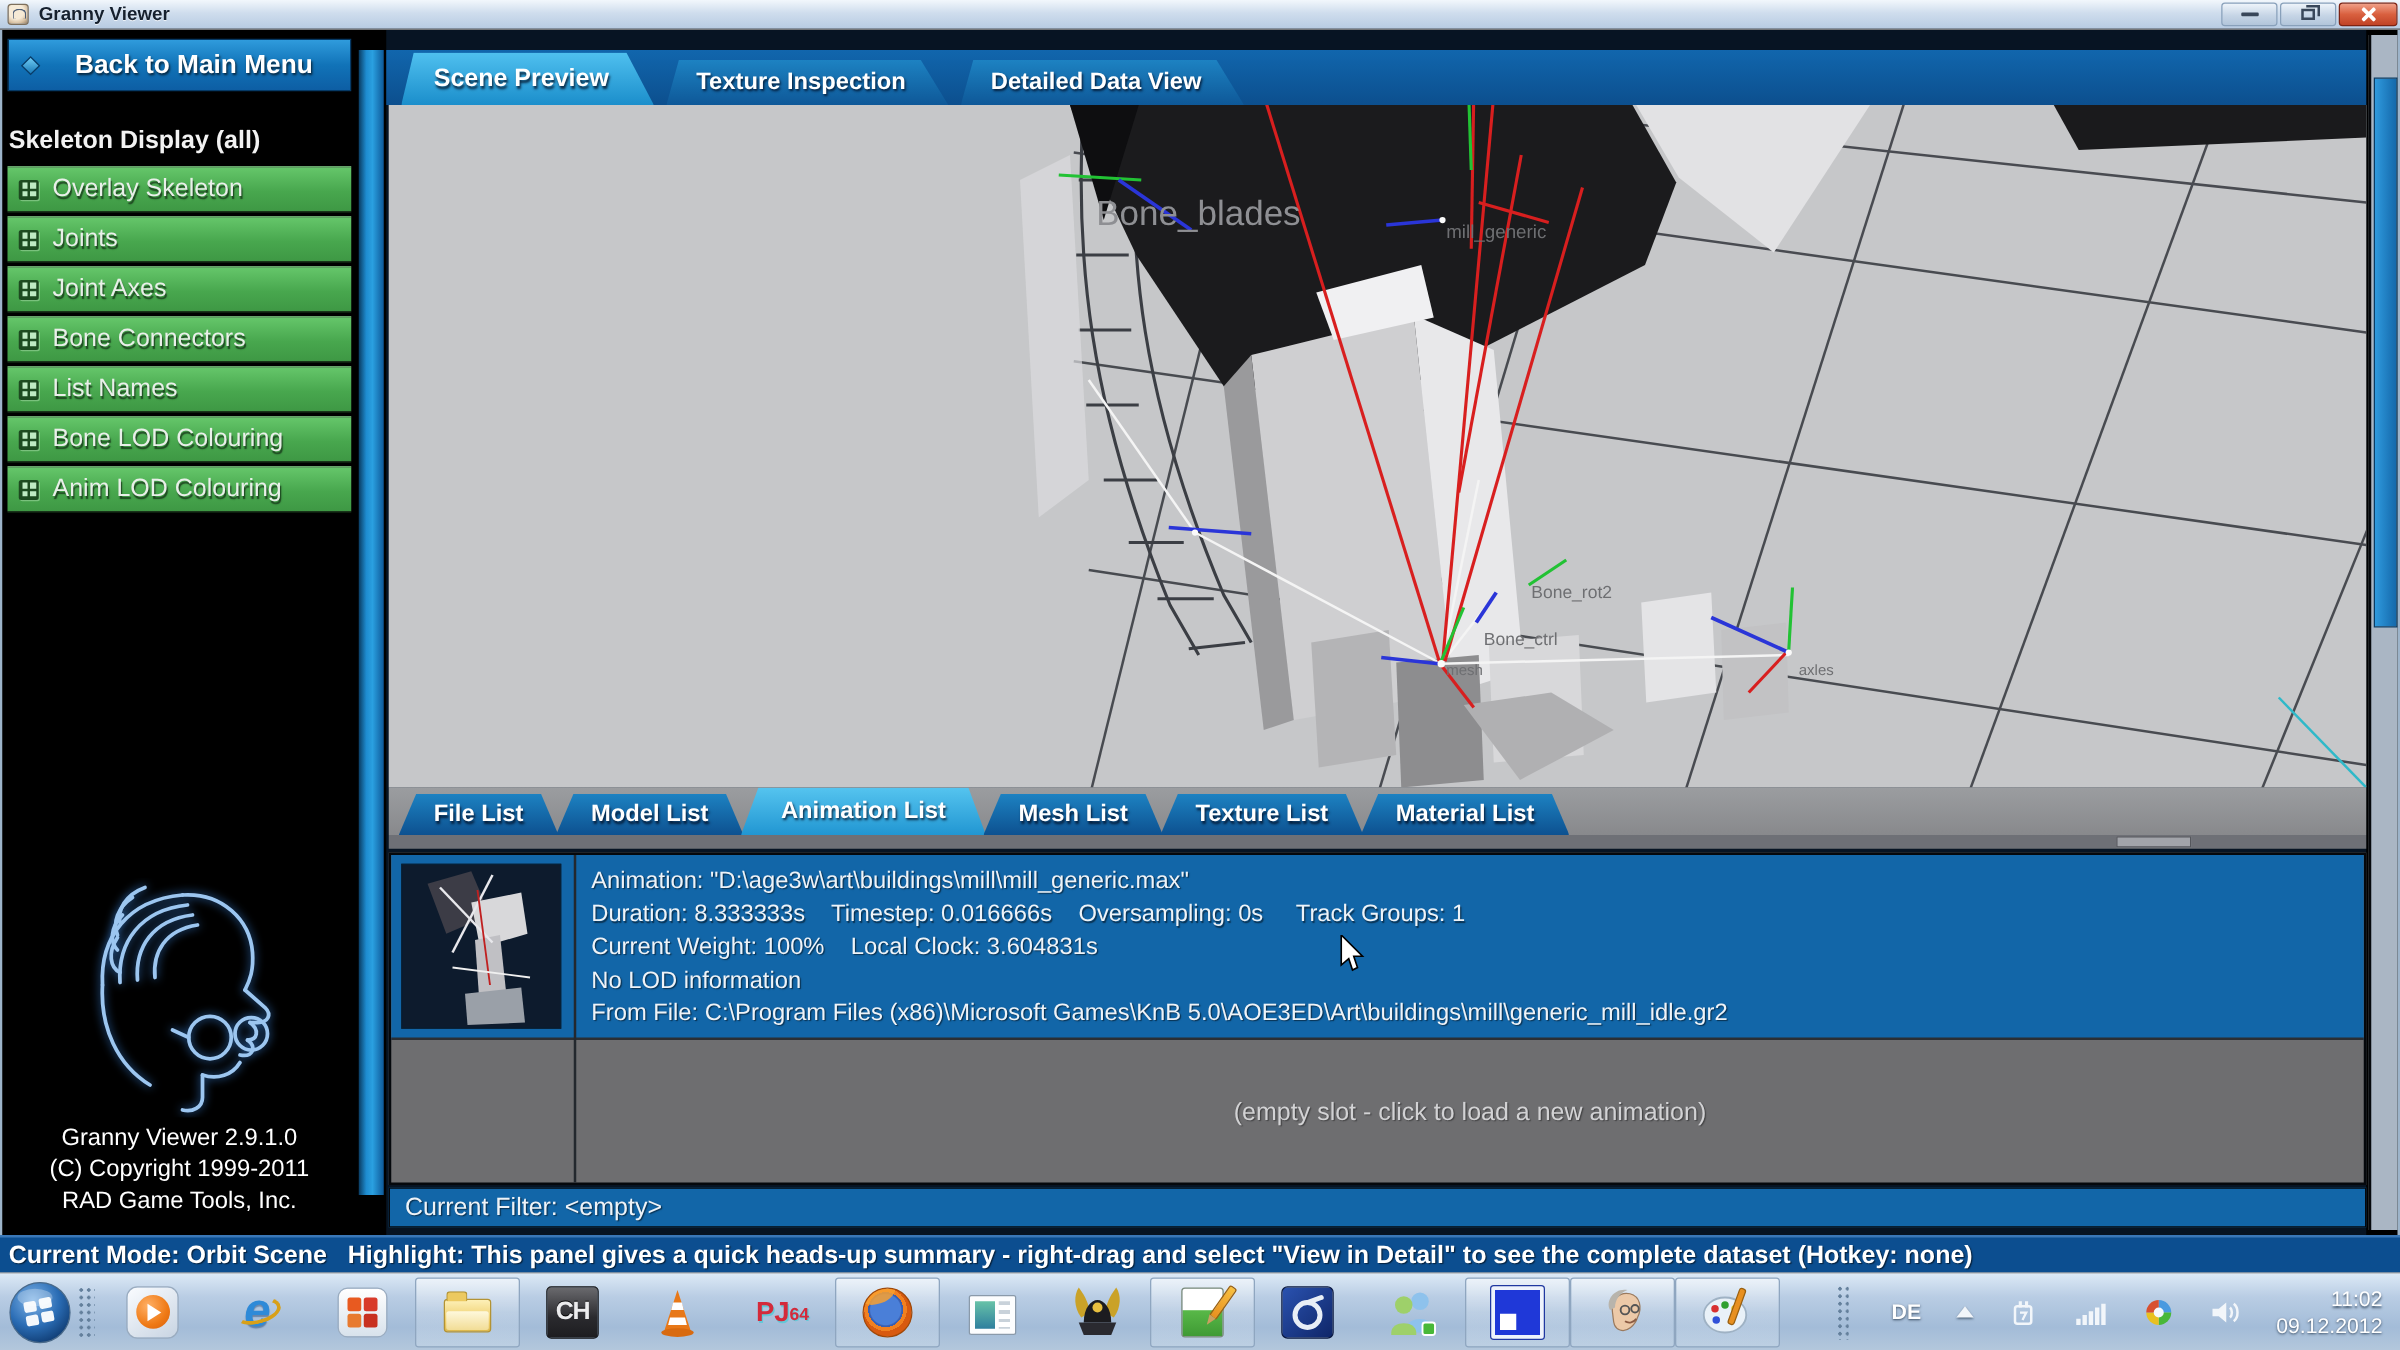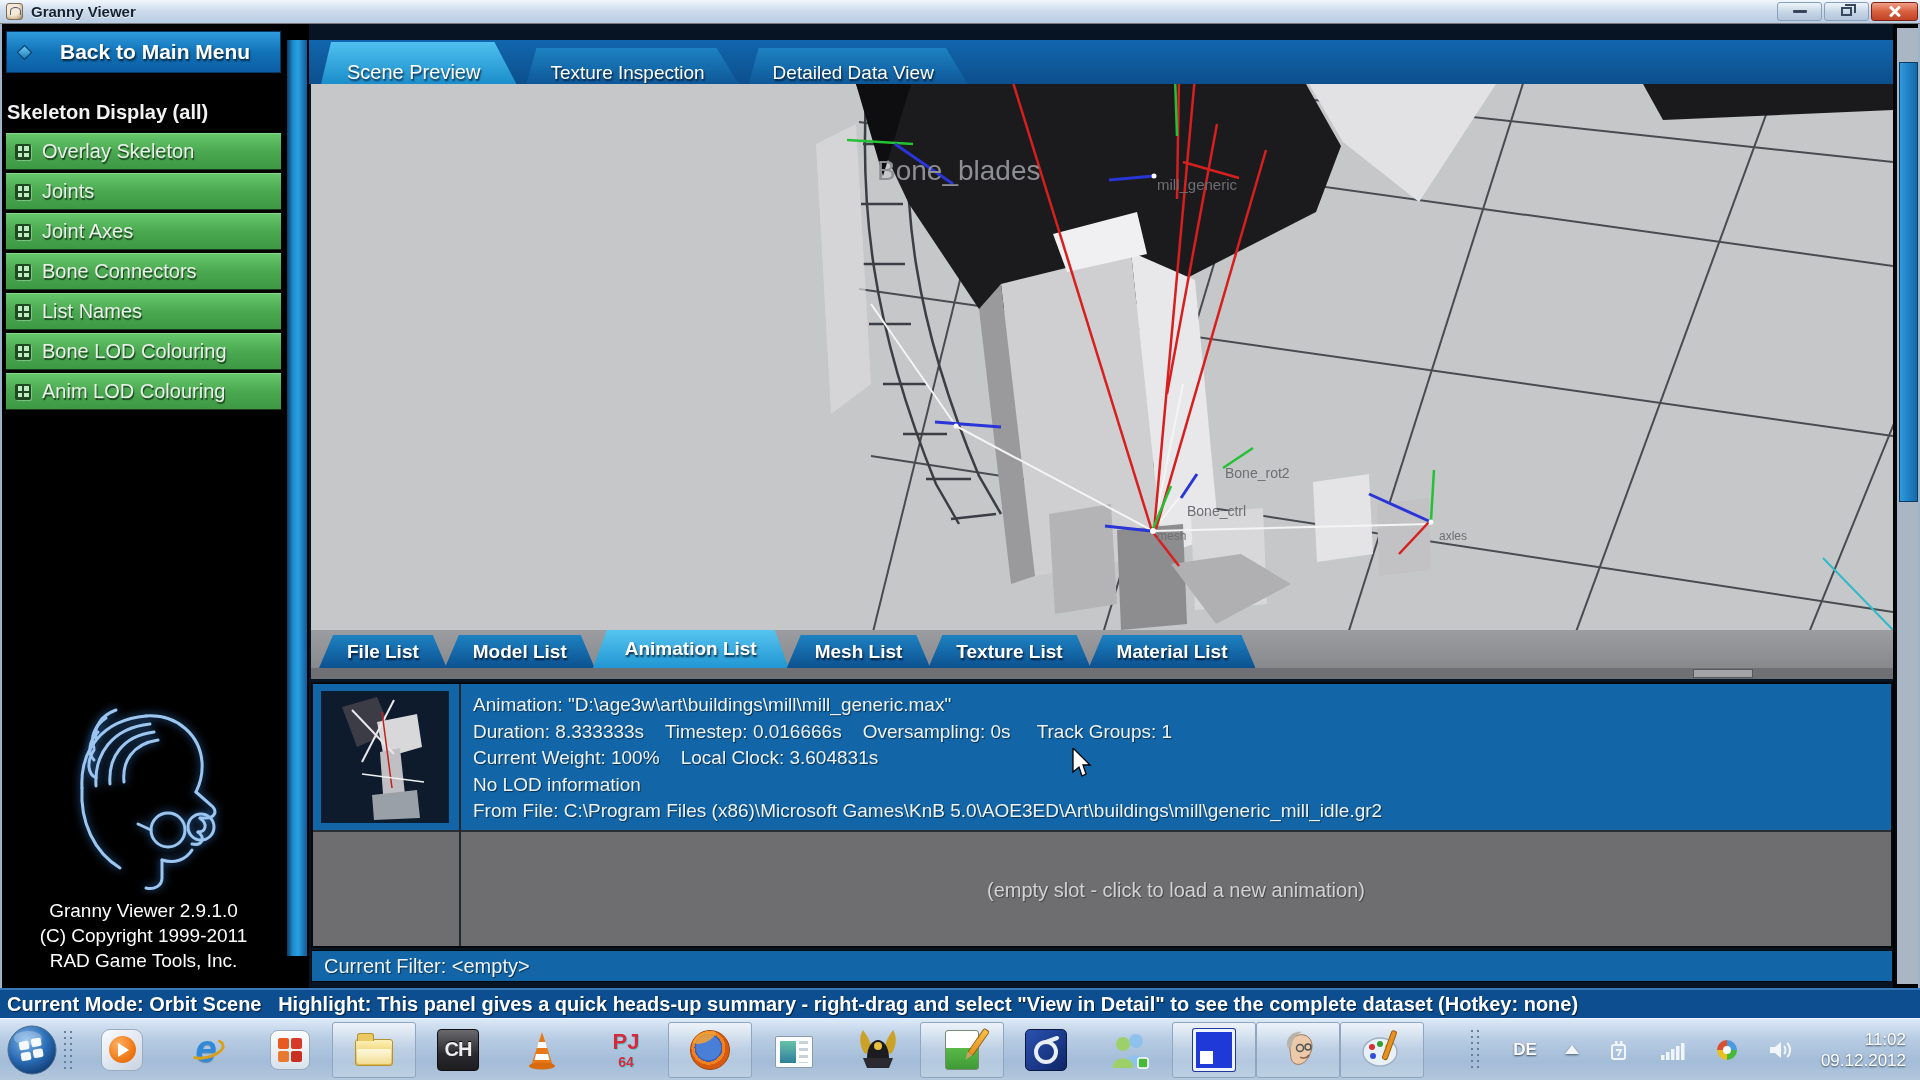--- a/index.html
+++ b/index.html
@@ -68,21 +68,21 @@
     border-top:12px solid #000; border-bottom:26px solid #000; }
   .vscroll { left:1895px; top:28px; width:23px; height:956px; background:#aab6c4; border-left:2px solid #05080c; }
   .vthumb { position:absolute; left:2px; top:34px; width:19px; height:440px;
     background:linear-gradient(90deg,#2f9ade,#1468aa); border:1px solid #0a3c64; }
 
   
   .main { left:309px; top:24px; width:1584px; height:964px; background:#071423; }
   .tabbar { position:absolute; left:0; top:16px; width:1584px; height:44px;
     background:linear-gradient(#1166ad,#0c4f8e); display:flex; align-items:flex-end; padding-left:12px; }
   .tab { clip-path:polygon(10px 0, calc(100% - 22px) 0, 100% 100%, 0 100%);
-    display:flex; align-items:flex-end; justify-content:center; color:#fff; font-weight:normal;
+    display:flex; align-items:center; justify-content:center; color:#fff; font-weight:bold;
     text-shadow:1px 2px 2px rgba(0,10,30,.8); margin-right:10px; }
   .tab.inactive { height:36px; font-size:19px; padding:0 34px 0 24px;
     background:linear-gradient(#1d82c2,#0e5898); }
   .tab.active { height:42px; font-size:20px; padding:0 36px 0 26px;
     background:linear-gradient(#4fc0ef,#1b8ecb); }
 
   .viewport { position:absolute; left:2px; top:60px; width:1582px; height:546px; background:#c6c7c9; }
 
   .listbar { position:absolute; left:2px; top:606px; width:1582px; height:38px;
     background:linear-gradient(#9b9da0,#88898c); display:flex; align-items:flex-end; padding-left:8px; }
@@ -147,21 +147,21 @@
     border:1px solid #b39334; border-radius:3px; position:relative; margin-top:6px; }
   .folder::before { content:""; position:absolute; left:1px; top:-7px; width:15px; height:7px;
     background:#ecc960; border:1px solid #b39334; border-bottom:none; border-radius:3px 3px 0 0; }
   .folder::after { content:""; position:absolute; left:1px; bottom:1px; width:34px; height:15px;
     background:linear-gradient(#fef8dc,#f2dd96); border-radius:2px; }
 
   .ic-ch { width:42px; height:42px; background:linear-gradient(#6a6a6e,#2a2a2e 60%,#1d1d20);
     border:1px solid #101012; border-radius:4px; color:#ececee; font-weight:bold; font-size:20px;
     display:flex; align-items:center; justify-content:center; letter-spacing:-1px; text-shadow:0 -1px 0 #000; }
 
-  .ic-pj { display:flex; flex-direction:column; align-items:center; line-height:1; }
+  .ic-pj { display:flex; flex-direction:row; align-items:center; line-height:1; }
   .pj-top { color:#d42a3a; font-weight:bold; font-size:22px; text-shadow:1px 1px 0 #64c8d8; }
   .pj-bot { color:#d42a3a; font-weight:bold; font-size:14px; margin-top:2px; text-shadow:1px 1px 0 #64c8d8; }
 
   .ff { width:40px; height:40px; border-radius:50%;
     background:radial-gradient(circle at 46% 44%, #4a7fd8 0 12px, #3a5fb0 13px 14px, #f08020 14px 17px, #d85a10 17px);
     border:1px solid #a04808; position:relative; overflow:hidden; }
   .ff::after { content:""; position:absolute; left:-4px; top:-6px; width:30px; height:18px;
     background:#f8a030; border-radius:50%; transform:rotate(-20deg); opacity:.85; }
 
   .ic-doc { width:38px; height:32px; background:#fcfdfe; border:1px solid #8a9aaa; border-radius:2px;

